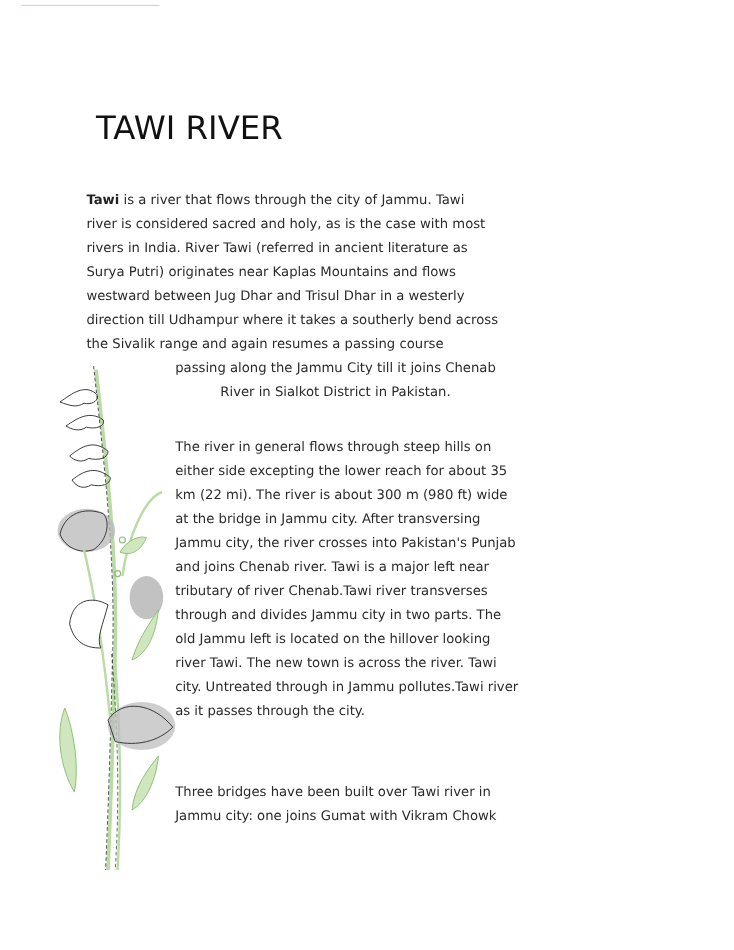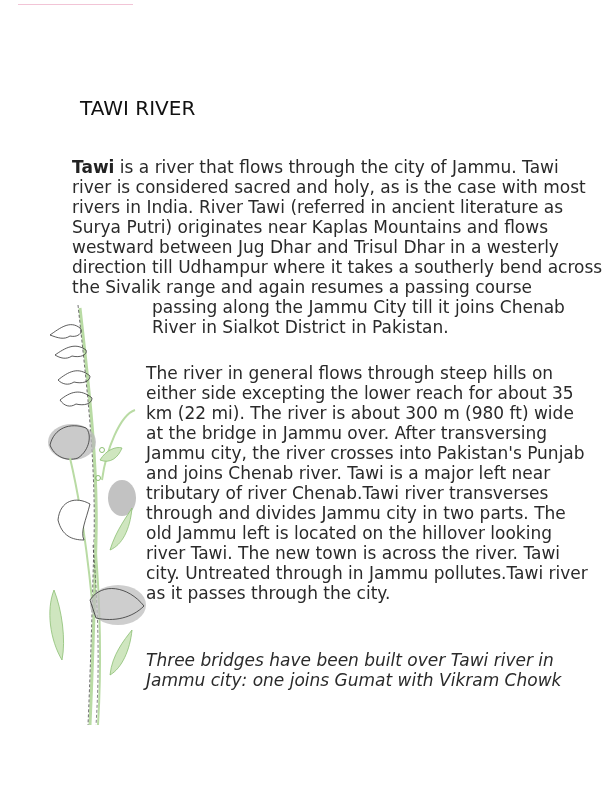--- a/index.html
+++ b/index.html
@@ -2,29 +2,29 @@
 <html><head>
 <meta charset="utf-8">
 <style>
   html, body { margin: 0; padding: 0; }
   body {
     width: 612px; height: 792px; background: #ffffff; position: relative; overflow: hidden;
     font-family: "DejaVu Sans", sans-serif; color: #222222;
   }
   .top-rule { position: absolute; left: 18px; top: 4px; width: 115px; height: 1px; background: #f2c4d6; }
   .title {
-    position: absolute; left: 80px; top: 94px; font-size: 20px; font-weight: normal; color: #111;
+    position: absolute; left: 80px; top: 94px; font-size: 27px; font-weight: normal; color: #111;
     letter-spacing: 0px; margin: 0; line-height: 28px;
   }
-  .para { position: absolute; font-size: 17px; line-height: 20px; color: #2a2a2a; margin: 0; }
+  .para { position: absolute; font-size: 11px; line-height: 20px; color: #2a2a2a; margin: 0; }
   .para .line { display: block; white-space: nowrap; }
   .p1 { left: 72px; top: 157px; }
-  .p1b { left: 152px; top: 297px; }
+  .p1b { left: 146px; top: 297px; text-align: center; }
   .p2 { left: 146px; top: 363px; }
-  .p3 { left: 146px; top: 650px; font-style: italic; }
+  .p3 { left: 146px; top: 650px; }
   b { font-weight: bold; color: #222; }
   .flower { position: absolute; left: 40px; top: 300px; width: 110px; height: 430px; }
 </style>
 </head>
 <body>
 
 <div class="top-rule"></div>
 
 <h1 class="title">TAWI RIVER</h1>
 
@@ -39,21 +39,21 @@
 </div>
 <div class="para p1b">
   <span class="line">passing along the Jammu City till it joins Chenab</span>
   <span class="line">River in Sialkot District in Pakistan.</span>
 </div>
 
 <div class="para p2">
   <span class="line">The river in general flows through steep hills on</span>
   <span class="line">either side excepting the lower reach for about 35</span>
   <span class="line">km (22 mi). The river is about 300 m (980 ft) wide</span>
-  <span class="line">at the bridge in Jammu over. After transversing</span>
+  <span class="line">at the bridge in Jammu city. After transversing</span>
   <span class="line">Jammu city, the river crosses into Pakistan's Punjab</span>
   <span class="line">and joins Chenab river. Tawi is a major left near</span>
   <span class="line">tributary of river Chenab.Tawi river transverses</span>
   <span class="line">through and divides Jammu city in two parts. The</span>
   <span class="line">old Jammu left is located on the hillover looking</span>
   <span class="line">river Tawi. The new town is across the river. Tawi</span>
   <span class="line">city. Untreated through in Jammu pollutes.Tawi river</span>
   <span class="line">as it passes through the city.</span>
 </div>
 

